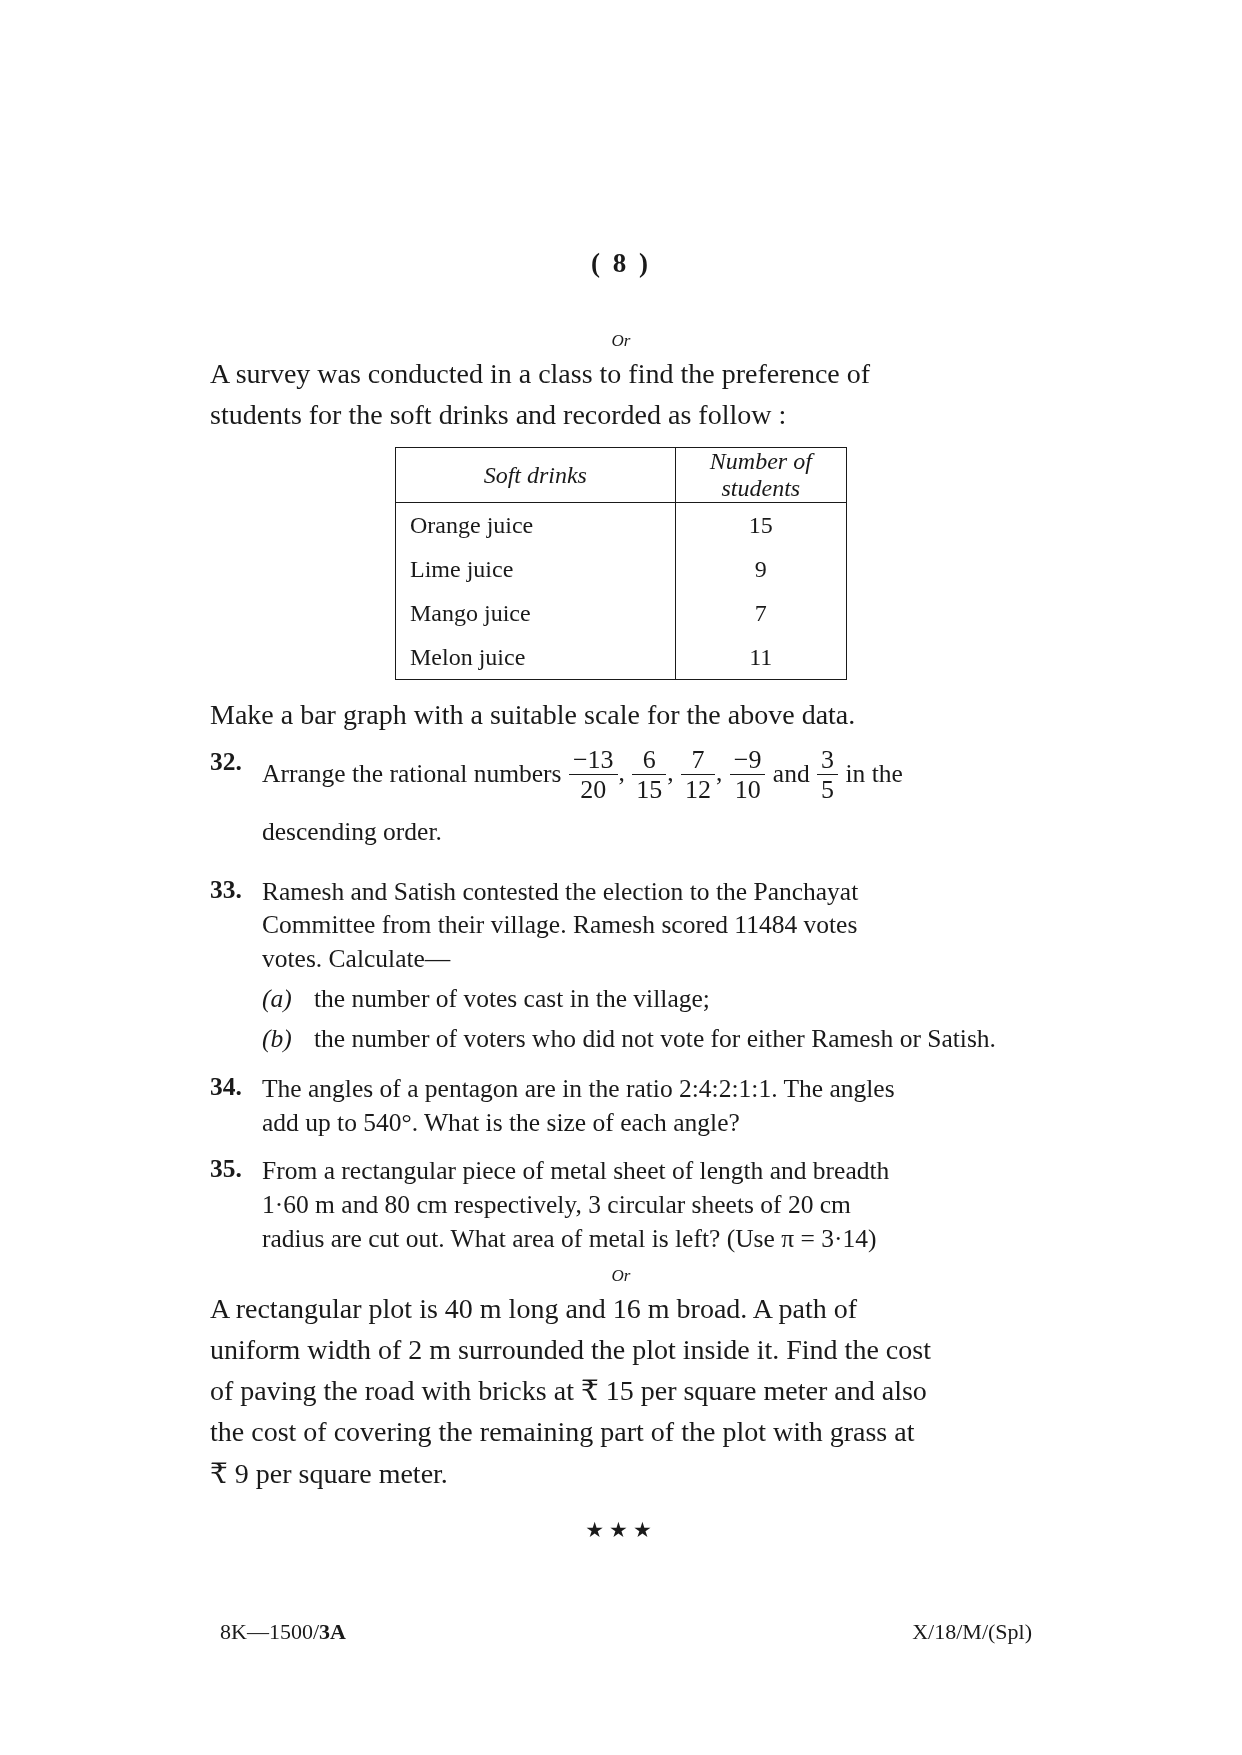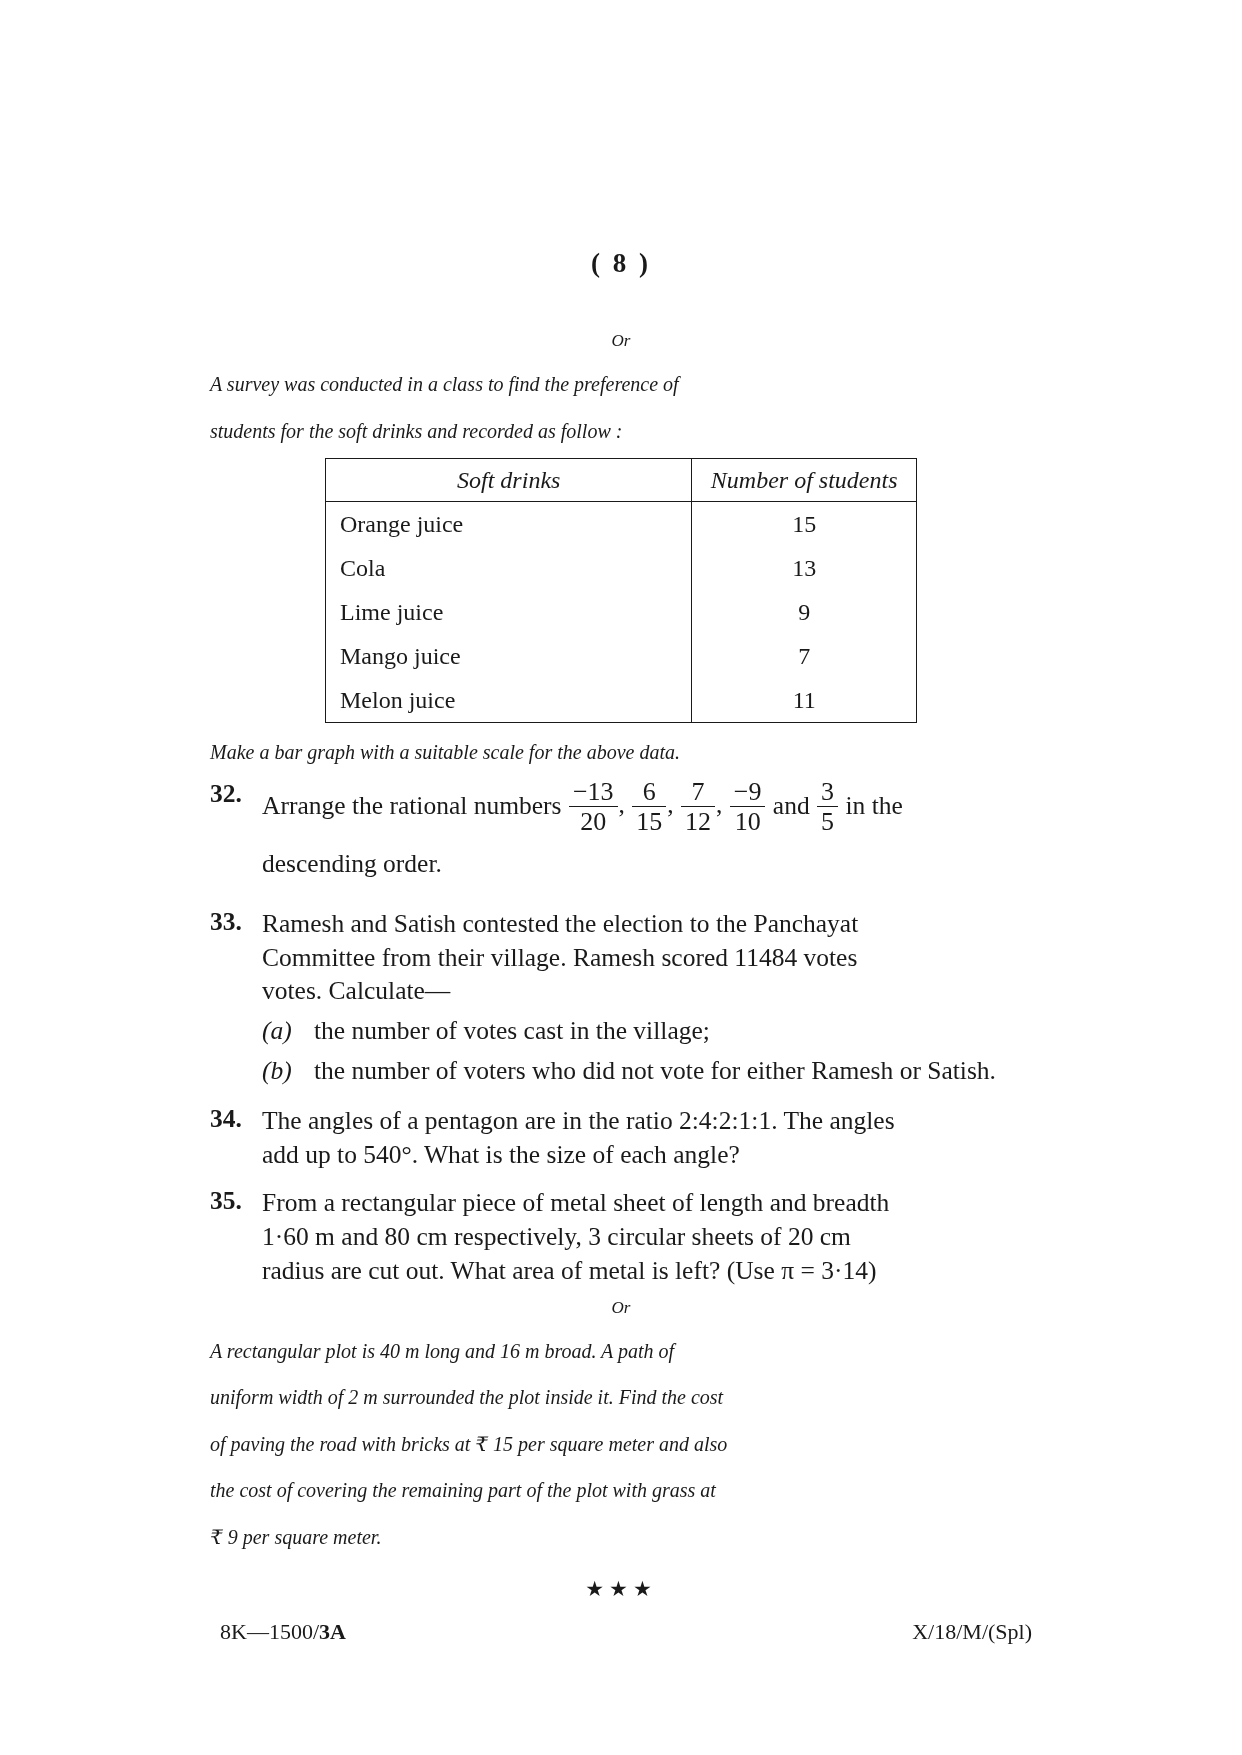--- a/index.html
+++ b/index.html
@@ -35,26 +35,25 @@
   
   .or-line {
     text-align: center;
     font-style: italic;
     font-size: 17px;
     margin-top: 52px;
   }
   .or-line.tight { margin-top: 10px; }
 
   .para {
-    font-size: 20px;
+    font-size: 28px;
     line-height: 1.33;
     text-align: justify;
     text-justify: inter-word;
-    margin: 20px 0 0 0;
-    font-style: italic;
+    margin: 4px 0 0 0;
   }
   .para.nojust { text-align: left; }
 
   
   .qblock {
     position: relative;
     padding-left: 52px;
     margin-top: 13px;
   }
   .qnum {
@@ -88,21 +87,21 @@
   }
 
   
   .table-wrap {
     display: flex;
     justify-content: center;
     margin-top: 14px;
   }
   table.data {
     border-collapse: collapse;
-    width: 592px;
+    width: 452px;
     font-size: 24px;
     font-family: Liberation Serif, serif;
   }
   table.data th, table.data td {
     border: 1.6px solid #1a1a1a;
     padding: 0;
   }
   table.data th {
     font-style: italic;
     font-weight: normal;
@@ -198,24 +197,20 @@
           <th>Soft drinks</th>
           <th>Number of students</th>
         </tr>
       </thead>
       <tbody>
         <tr class="first-body">
           <td class="label">Orange juice</td>
           <td class="value">15</td>
         </tr>
         <tr>
-          <td class="label">Cola</td>
-          <td class="value">13</td>
-        </tr>
-        <tr>
           <td class="label">Lime juice</td>
           <td class="value">9</td>
         </tr>
         <tr>
           <td class="label">Mango juice</td>
           <td class="value">7</td>
         </tr>
         <tr>
           <td class="label">Melon juice</td>
           <td class="value">11</td>

